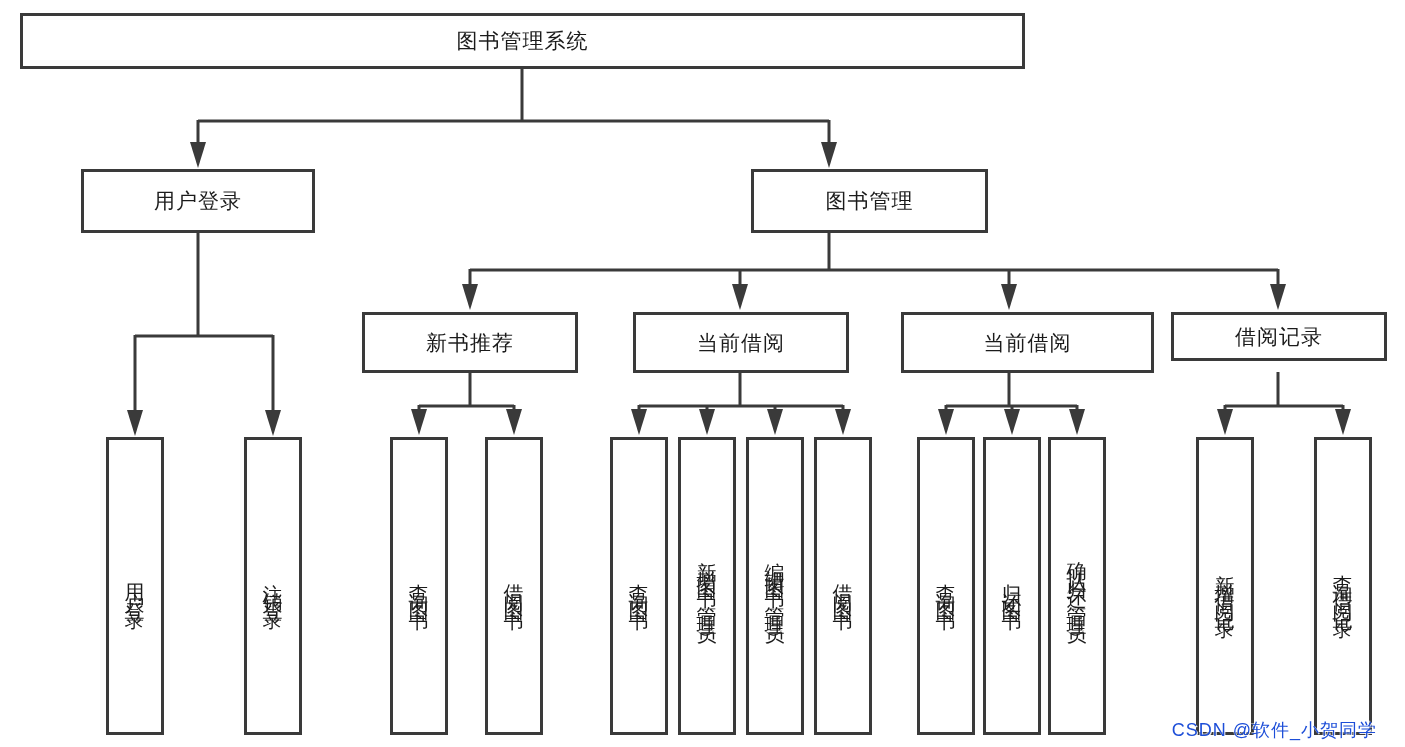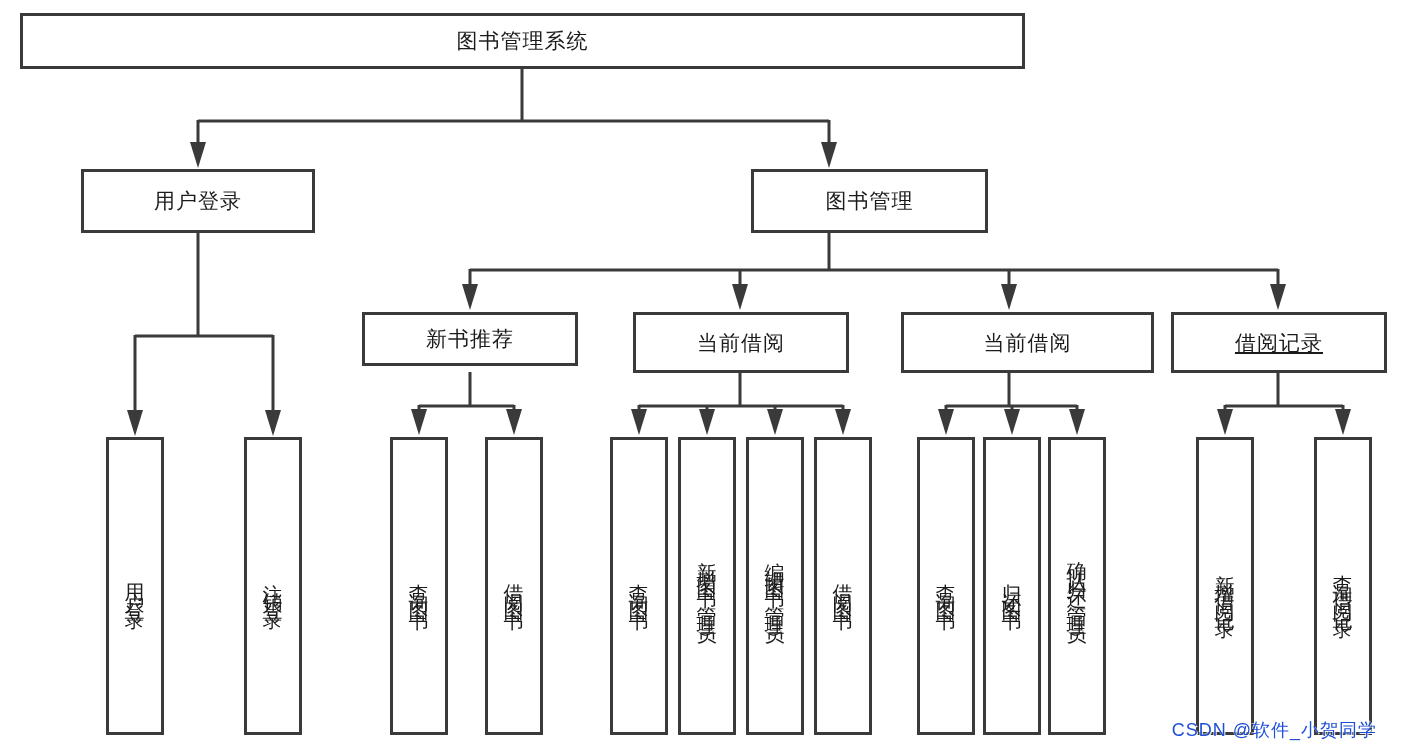--- a/index.html
+++ b/index.html
@@ -111,24 +111,24 @@
       <polygon points="1217,409 1233,409 1225,435"></polygon>
       <polygon points="1335,409 1351,409 1343,435"></polygon>
     </g>
   </svg>
 
   <div class="box" style="left:20px; top:13px; width:1005px; height:56px;">图书管理系统</div>
 
   <div class="box" style="left:81px; top:169px; width:234px; height:64px;">用户登录</div>
   <div class="box" style="left:711px; top:169px; width:237px; height:64px;margin-left:40px;">图书管理</div>
 
-  <div class="box" style="left:362px; top:312px; width:216px; height:54px;">新书推荐</div>
+  <div class="box" style="left:362px; top:312px; width:216px; height:61px;">新书推荐</div>
   <div class="box" style="left:633px; top:312px; width:216px; height:61px;">当前借阅</div>
   <div class="box" style="left:901px; top:312px; width:253px; height:61px;">当前借阅</div>
-  <div class="box" style="left:1171px; top:312px; width:216px; height:61px;text-decoration:underline;">借阅记录</div>
+  <div class="box" style="left:1171px; top:312px; width:216px; height:49px;">借阅记录</div>
 
   <div class="vbox" style="left:106px;">
     <span class="vlabel">用户登录</span>
   </div>
   <div class="vbox" style="left:244px;">
     <span class="vlabel">注销登录</span>
   </div>
 
   <div class="vbox" style="left:390px;">
     <span class="vlabel">查询图书</span>

